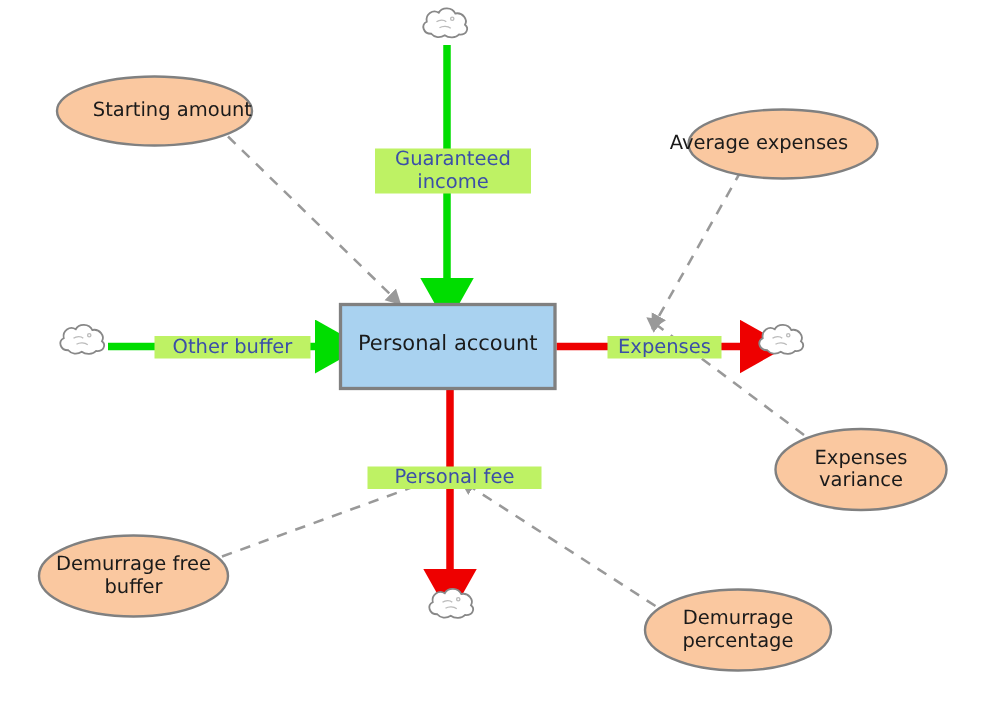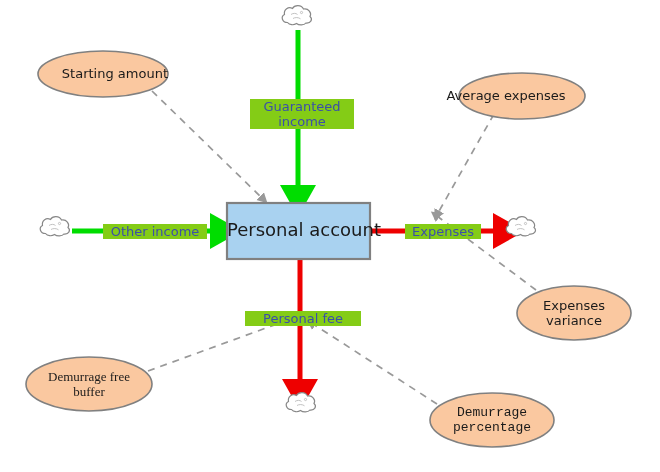--- a/index.html
+++ b/index.html
@@ -22,35 +22,35 @@
     height: 472px;
   }
   .flow-label {
     position: absolute;
     color: #3b4fa8;
     font-family: "DejaVu Sans", sans-serif;
     font-size: 13px;
     line-height: 15px;
     text-align: center;
     white-space: pre;
-    background: #84cc16;
+    background: #bef264;
     padding: 0 2px;
   }
   .node-label {
     position: absolute;
     color: #1a1a1a;
     font-family: "DejaVu Sans", sans-serif;
     font-size: 13px;
     line-height: 15px;
     text-align: center;
     white-space: pre;
     pointer-events: none;
   }
   .stock-label {
-    font-size: 18px;
+    font-size: 14px;
   }
 </style>
 </head>
 <body>
 
 <svg id="diagram-canvas" viewBox="0 0 660 472" xmlns="http://www.w3.org/2000/svg">
   <defs>
     <marker id="arrow-green" markerWidth="9" markerHeight="9" refX="2.2" refY="3.6" orient="auto" markerUnits="strokeWidth">
       <path d="M0,0 L0,7.2 L6.4,3.6 z" fill="#00dd00"></path>
     </marker>
@@ -107,22 +107,22 @@
 
   <rect x="227" y="203" width="143" height="56" fill="#a9d2f0" stroke="#808080" stroke-width="2.2"></rect>
 </svg>
 
 <div class="node-label stock-label" style="left:227px; top:222px; width:143px;">Personal account</div>
 
 <div class="node-label" style="left:38px; top:66px; width:130px;text-align:right;">Starting amount</div>
 <div class="node-label" style="left:439px; top:88px; width:134px;">Average expenses</div>
 <div class="node-label" style="left:517px; top:298px; width:114px;">Expenses
 variance</div>
-<div class="node-label" style="left:26px; top:369px; width:126px;font-family:Liberation Serif, serif;">Demurrage free
+<div class="node-label" style="left:26px; top:369px; width:126px;">Demurrage free
 buffer</div>
-<div class="node-label" style="left:430px; top:405px; width:124px;font-family:Liberation Mono, monospace;">Demurrage
+<div class="node-label" style="left:430px; top:405px; width:124px;">Demurrage
 percentage</div>
 
 <div class="flow-label" style="left:250px; top:99px; width:100px;">Guaranteed
 income</div>
-<div class="flow-label" style="left:103px; top:224px; width:100px;">Other income</div>
+<div class="flow-label" style="left:103px; top:224px; width:100px;">Other buffer</div>
 <div class="flow-label" style="left:405px; top:224px; width:72px;">Expenses</div>
 <div class="flow-label" style="left:245px; top:311px; width:112px;">Personal fee</div>
 
 </body></html>

